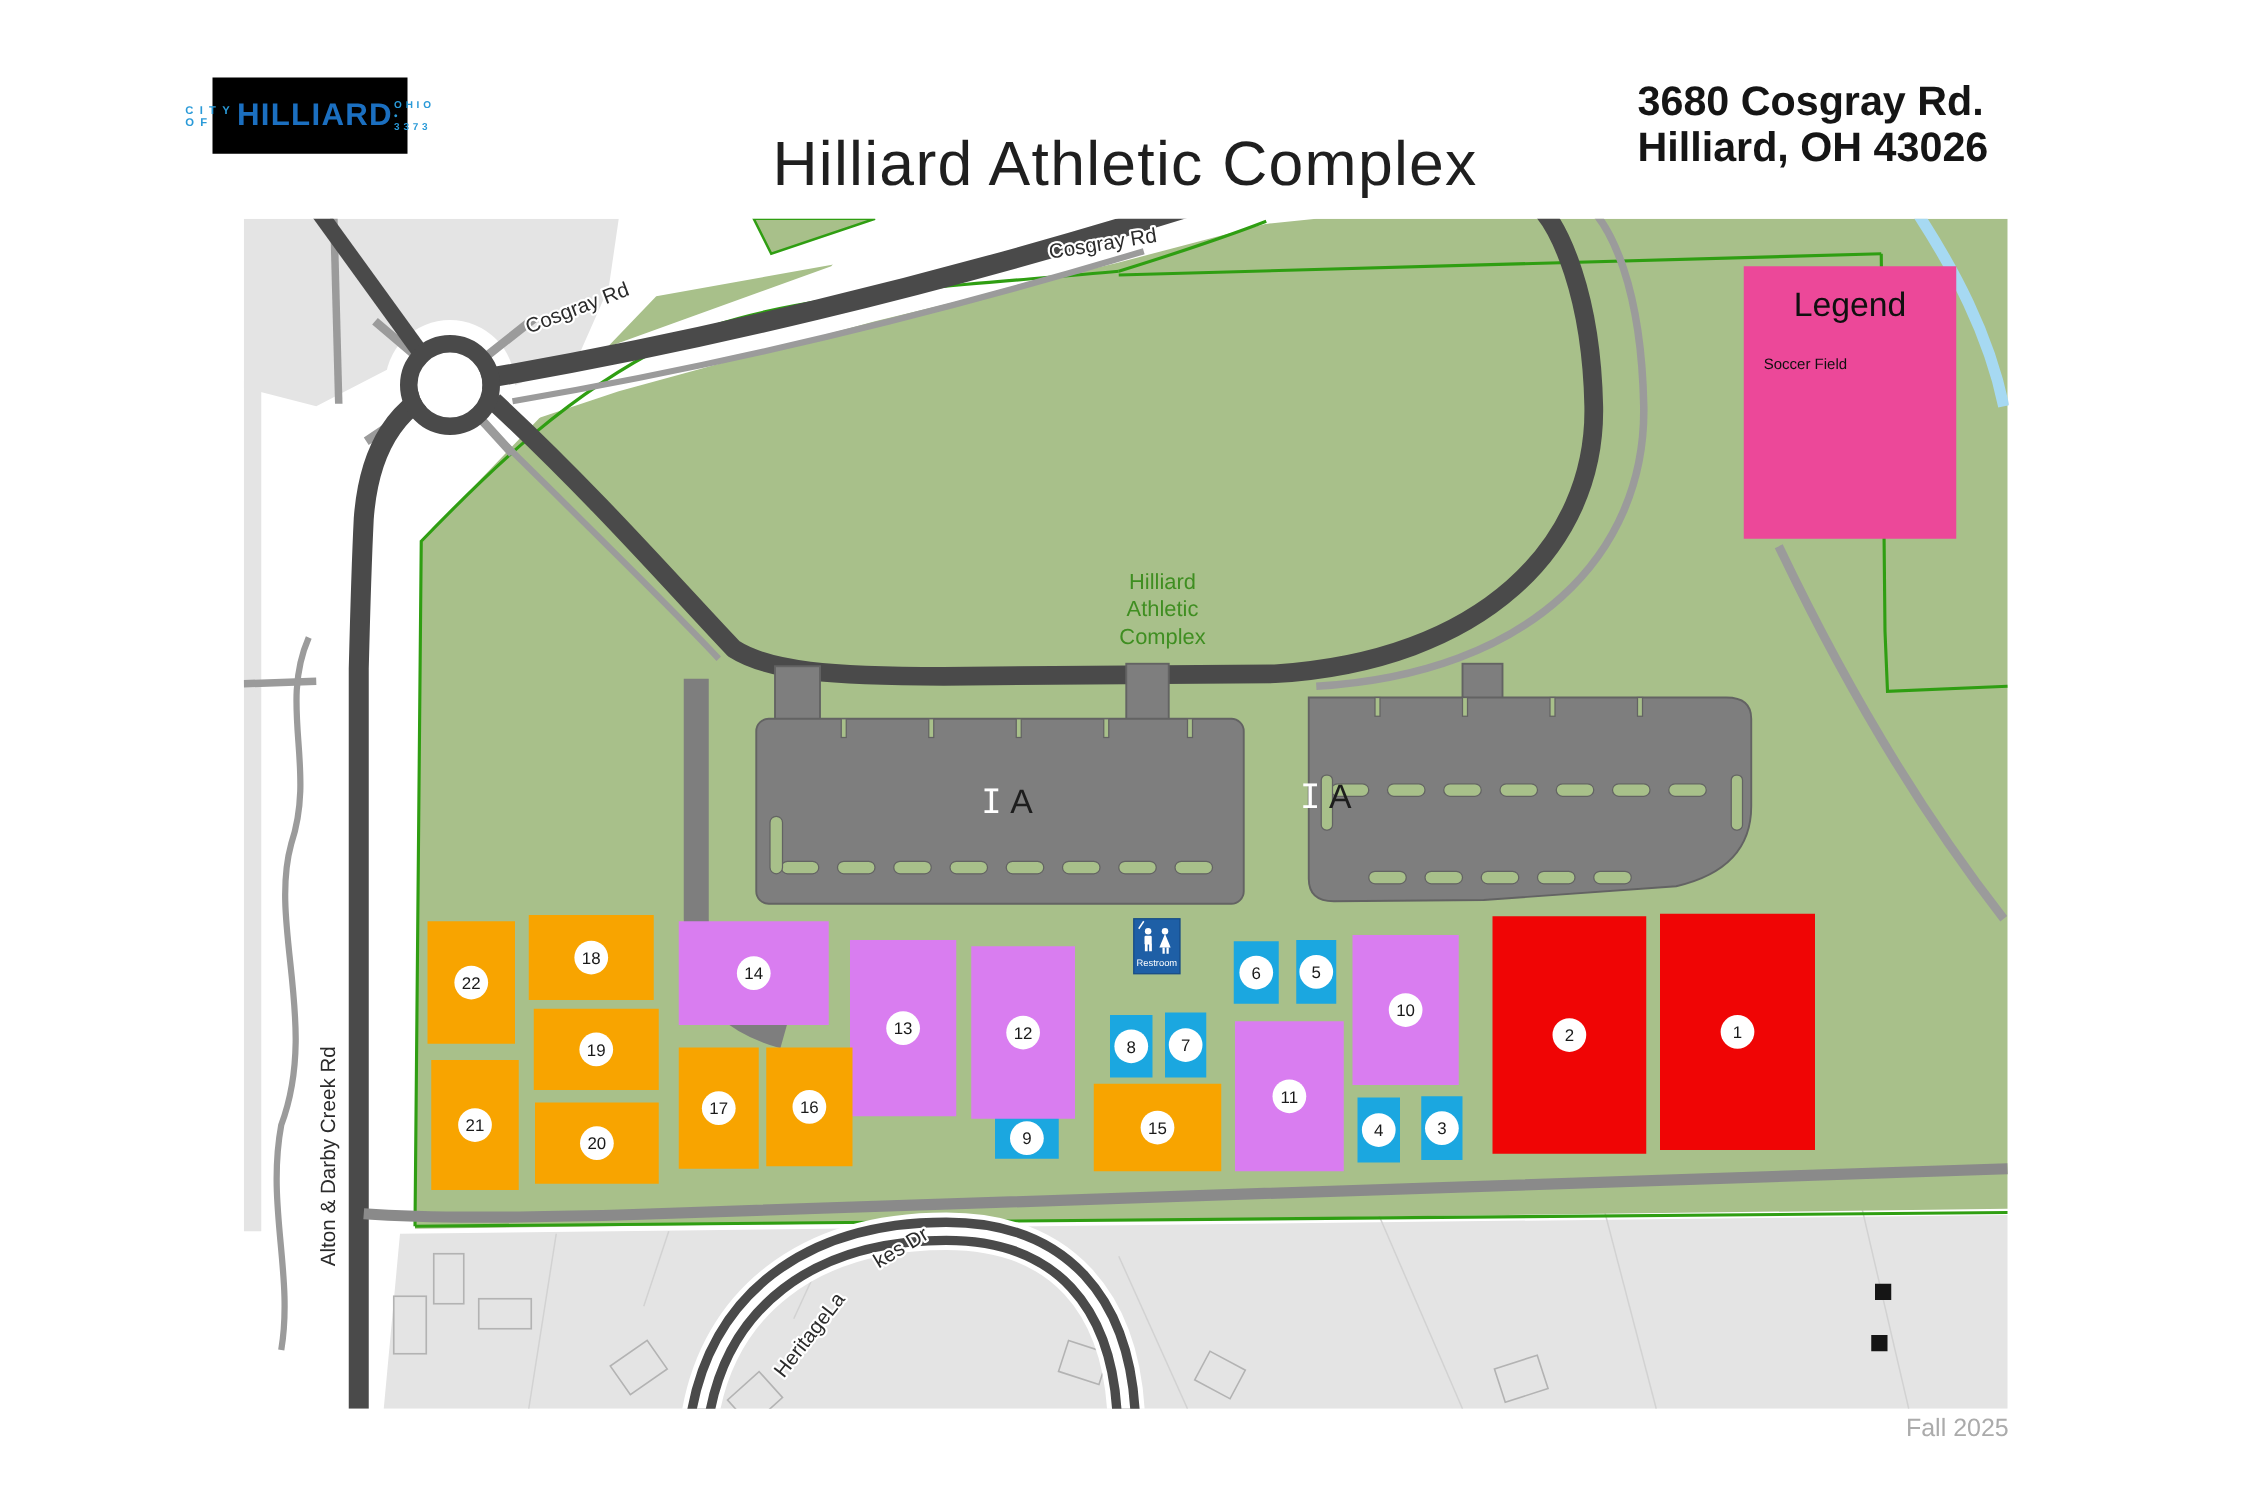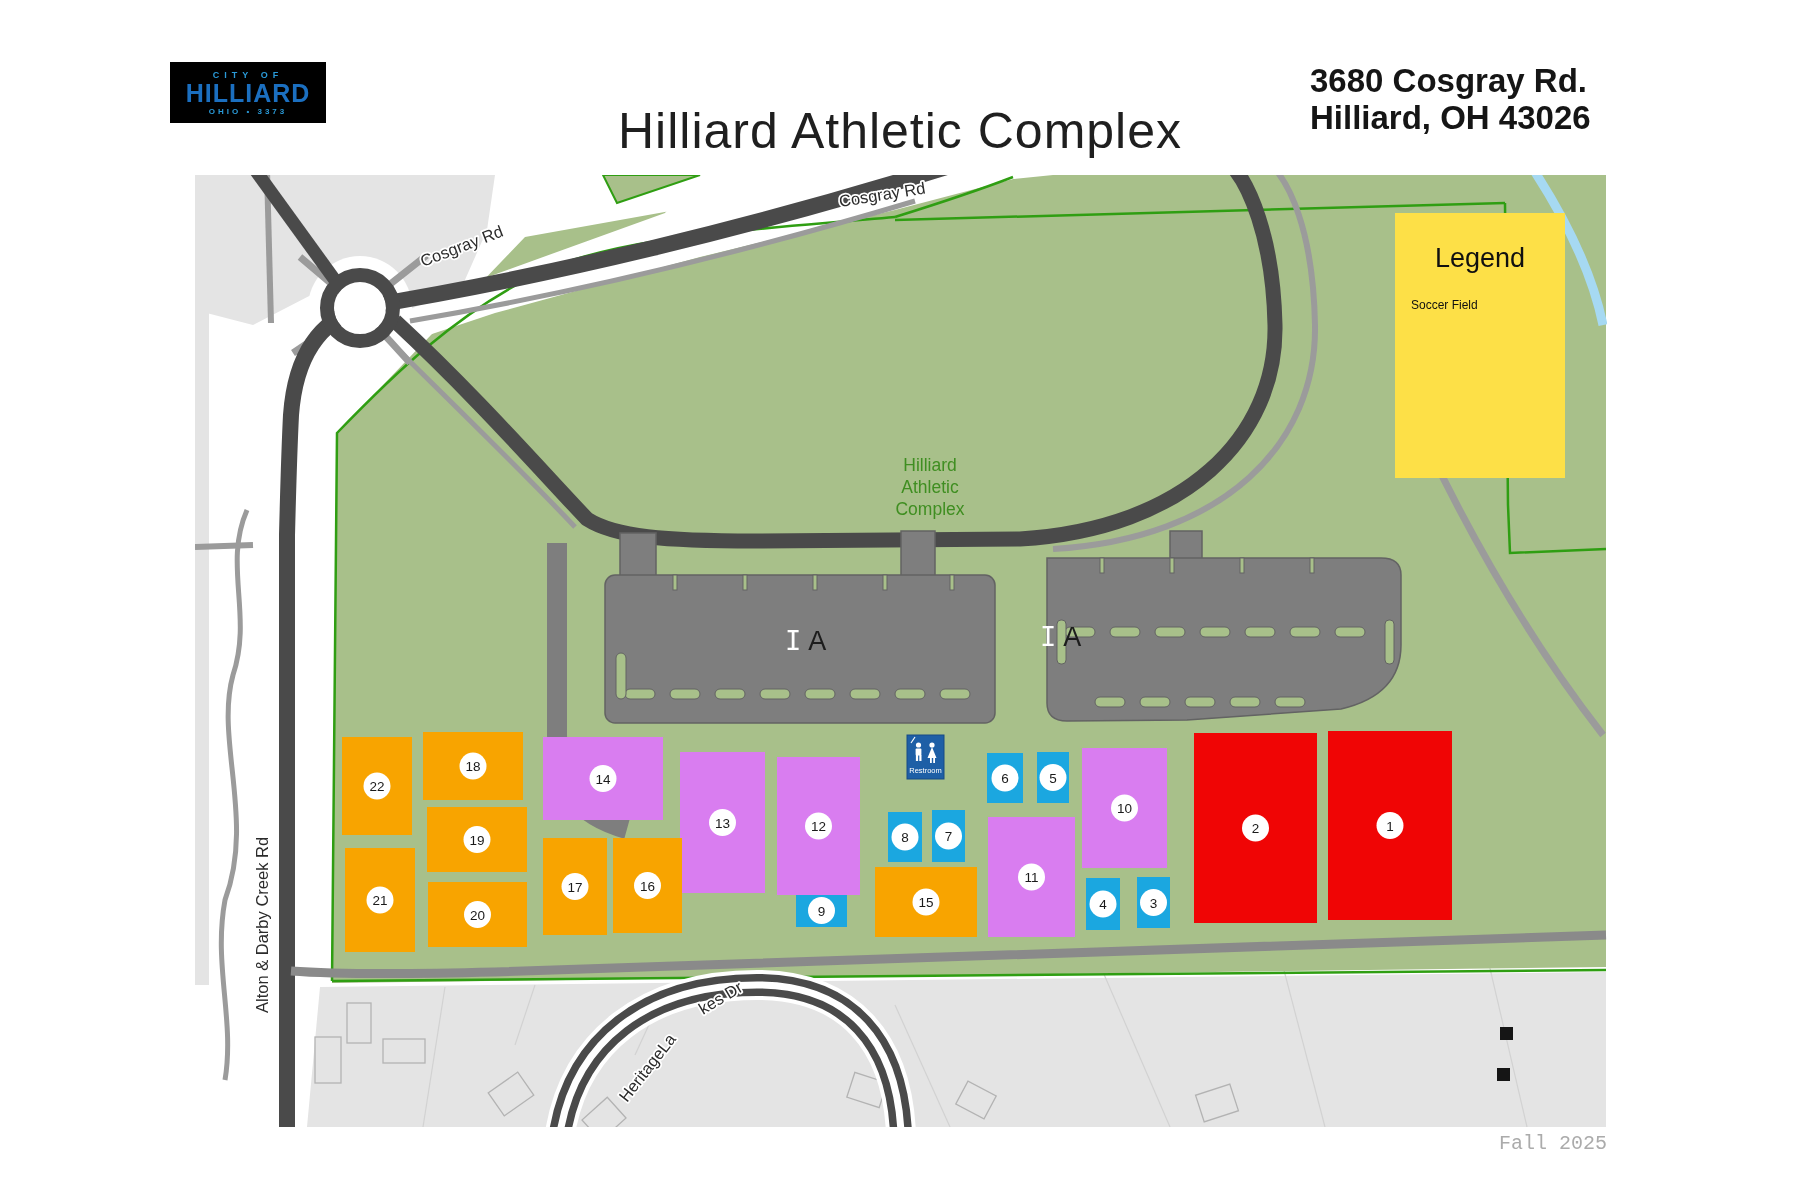--- a/index.html
+++ b/index.html
@@ -1,21 +1,21 @@
 <!DOCTYPE html>
 <html><head>
 <meta charset="utf-8">
 <style>
   html,body{margin:0;padding:0;background:#fff;}
   .page{position:relative;width:1800px;height:1200px;background:#ffffff;
         font-family:"Liberation Sans",sans-serif;overflow:hidden;}
 
   
   .logo{position:absolute;left:170px;top:62px;width:156px;height:61px;background:#000;
-        display:flex;flex-direction:column;align-items:center;justify-content:center;gap:1px;}
+        display:flex;flex-direction:row;align-items:center;justify-content:center;gap:1px;}
   .logo-cityof{font-size:9px;letter-spacing:5px;color:#2a9ad8;font-weight:bold;}
   .logo-name{font-size:25px;font-weight:bold;color:#1b6fc0;letter-spacing:1px;line-height:1;}
   .logo-sub{font-size:8px;letter-spacing:3px;color:#2a9ad8;font-weight:bold;}
   .page-title{position:absolute;left:0;right:0;top:84px;text-align:center;
               font-size:50px;font-weight:300;color:#1f1f1f;letter-spacing:1px;margin-top:18px;}
   .address{position:absolute;left:1310px;top:62px;font-size:33px;font-weight:bold;
            color:#151515;line-height:37px;}
 
   
   .map{position:absolute;left:195px;top:175px;width:1412px;height:952px;}
@@ -24,29 +24,29 @@
   text{font-family:"Liberation Sans",sans-serif;}
   .maplabel{font-size:16.5px;fill:#2b2b2b;paint-order:stroke;stroke:#ffffff;stroke-width:3.5px;
             stroke-linejoin:round;}
   .parklabel{font-size:17.5px;fill:#3f8e21;text-anchor:middle;}
   .lotlabel{font-size:27px;fill:#1d1d1d;}
   .lotflag{fill:#ffffff;font-family:"DejaVu Sans Mono",monospace;}
   .fieldnum{font-size:13.5px;fill:#1a1a1a;text-anchor:middle;}
   .rrlabel{font-size:7.5px;fill:#ffffff;text-anchor:middle;}
 
   
-  .legend{position:absolute;left:1395px;top:213px;width:170px;height:265px;background:#fde047;
-          box-sizing:border-box;padding-top:24px;}
+  .legend{position:absolute;left:1395px;top:213px;width:170px;height:218px;background:#ec4899;
+          box-sizing:border-box;padding-top:10px;}
   .legend-title{font-size:27px;color:#101010;text-align:center;margin:6px 0 24px 0;}
   .legend-subtitle{font-size:12px;color:#101010;margin:16px 0 10px 16px;}
   .legend-row{display:flex;align-items:center;margin:5px 0 5px 16px;height:25px;}
   .legend-swatch{width:46px;height:25px;margin-right:13px;flex:0 0 auto;}
   .legend-label{font-size:17px;color:#101010;}
 
-  .footer-season{position:absolute;right:193px;top:1132px;font-size:20px;color:#ababab;font-family:Liberation Mono, monospace;}
+  .footer-season{position:absolute;right:193px;top:1132px;font-size:20px;color:#ababab;}
 </style>
 </head>
 <body>
 
 <div class="page">
 
   <div class="logo">
     <span class="logo-cityof">CITY OF</span>
     <span class="logo-name">HILLIARD</span>
     <span class="logo-sub">OHIO • 3373</span>

